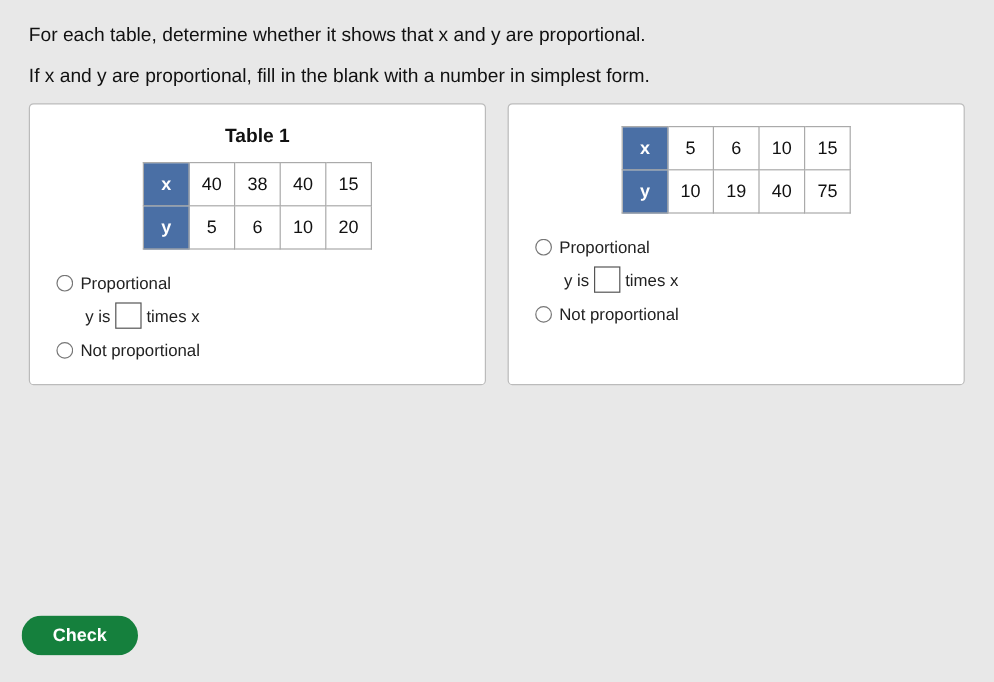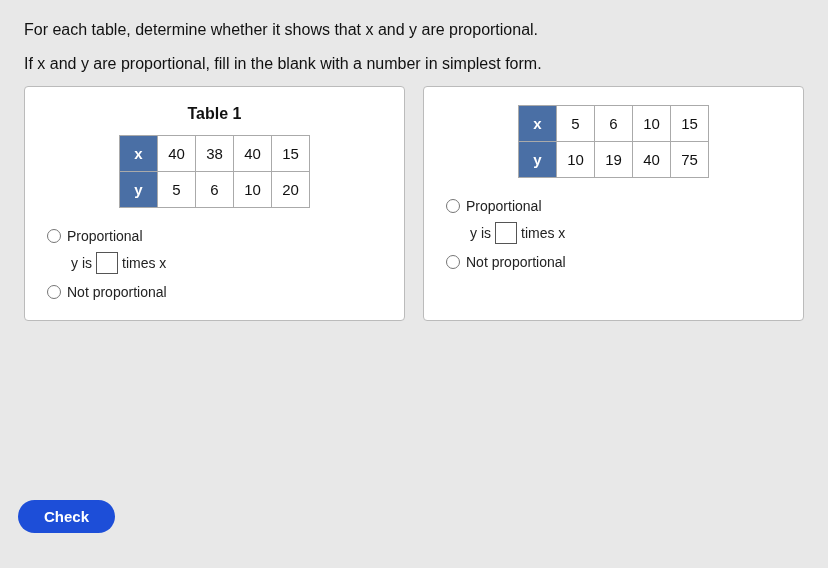--- a/index.html
+++ b/index.html
@@ -85,23 +85,23 @@
     .blank-box {
       display: inline-block;
       width: 22px;
       height: 22px;
       border: 1.5px solid #555;
       background: #fff;
       vertical-align: middle;
     }
     .check-btn {
       position: fixed;
-      bottom: 35px;
+      bottom: 22px;
       left: 18px;
-      background: #1d4ed8;
+      background: #15803d;
       color: #fff;
       border: none;
       border-radius: 20px;
       padding: 8px 26px;
       font-size: 15px;
       font-weight: bold;
       cursor: pointer;
     }
   </style>
 </head>

